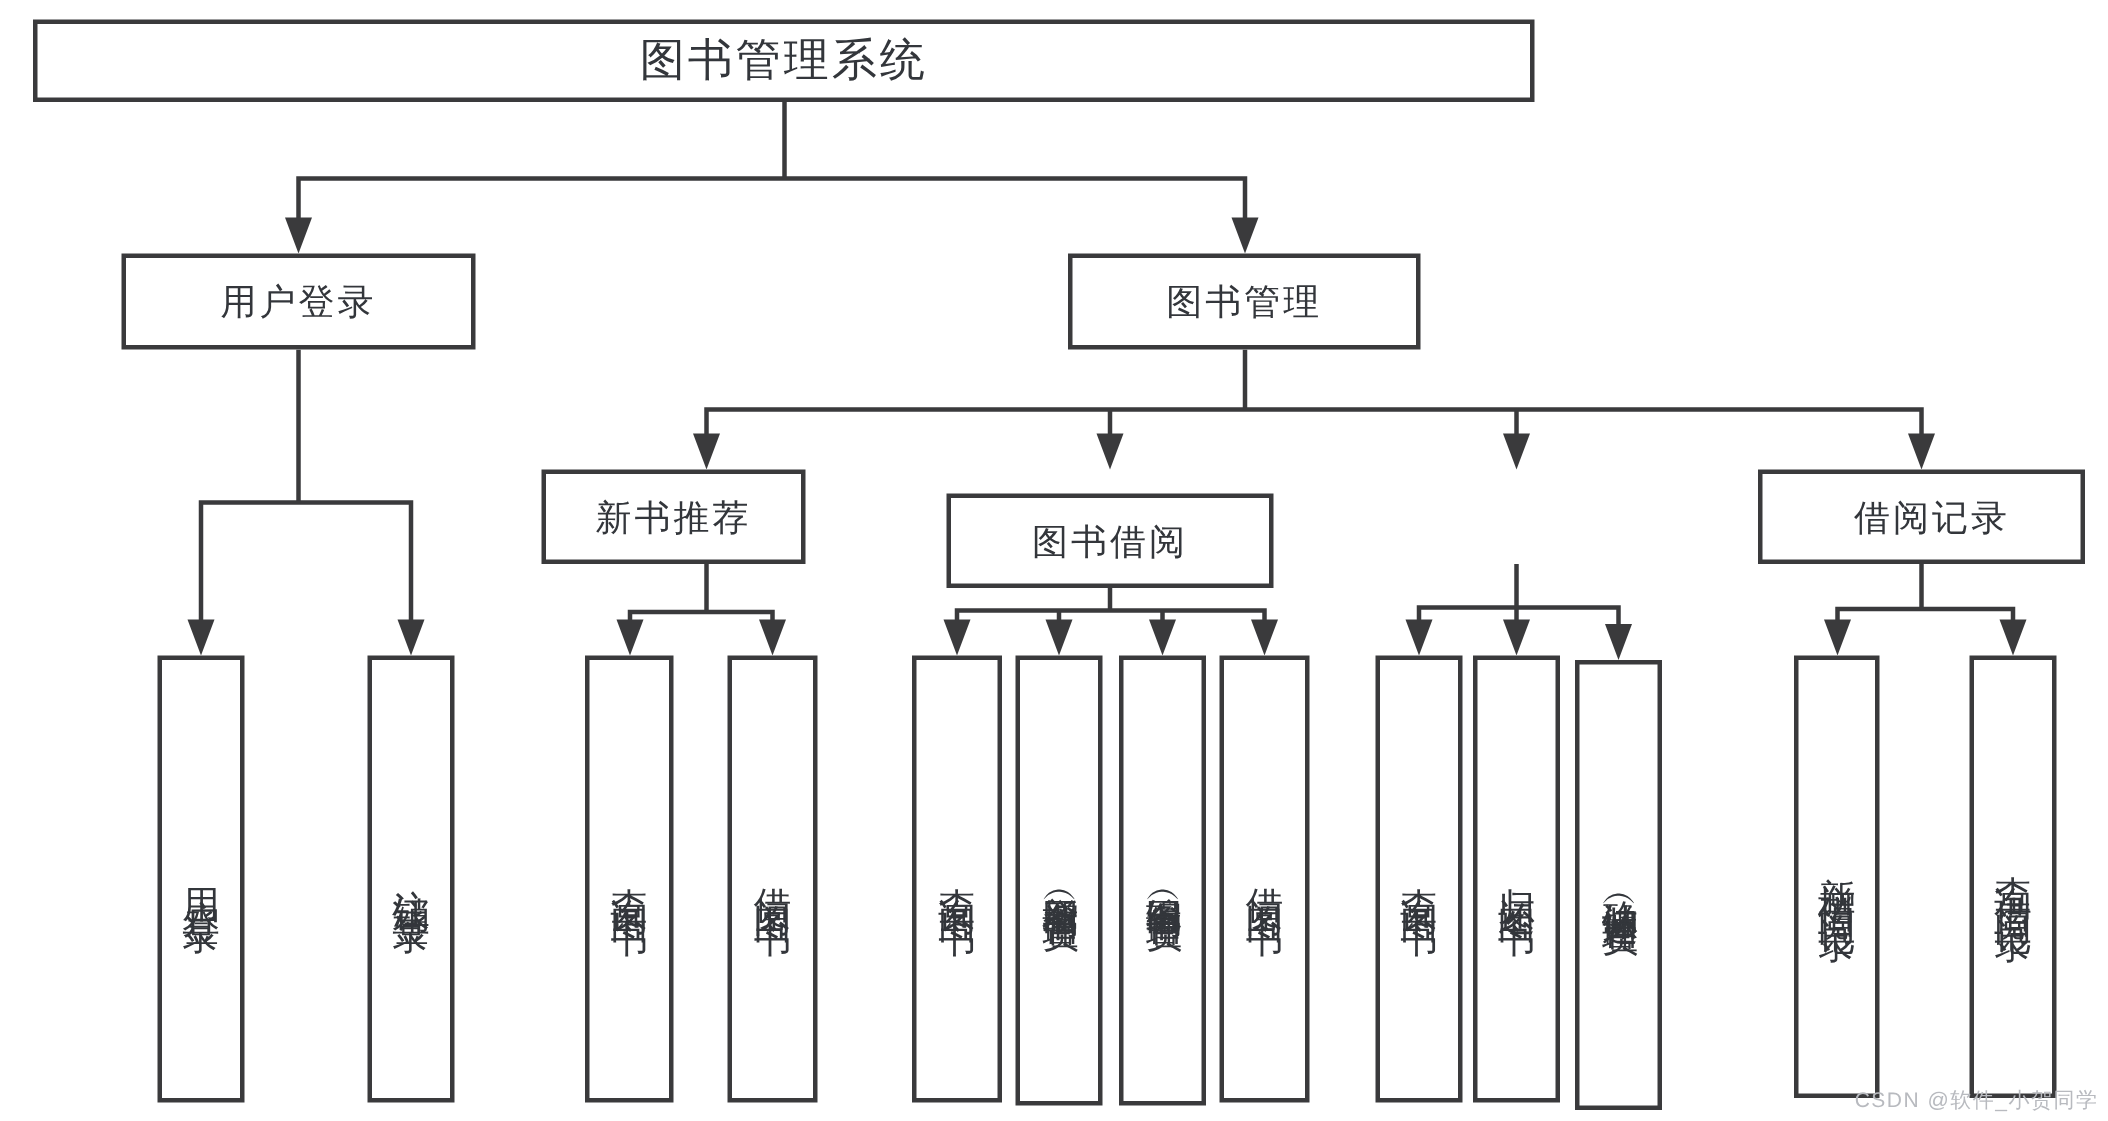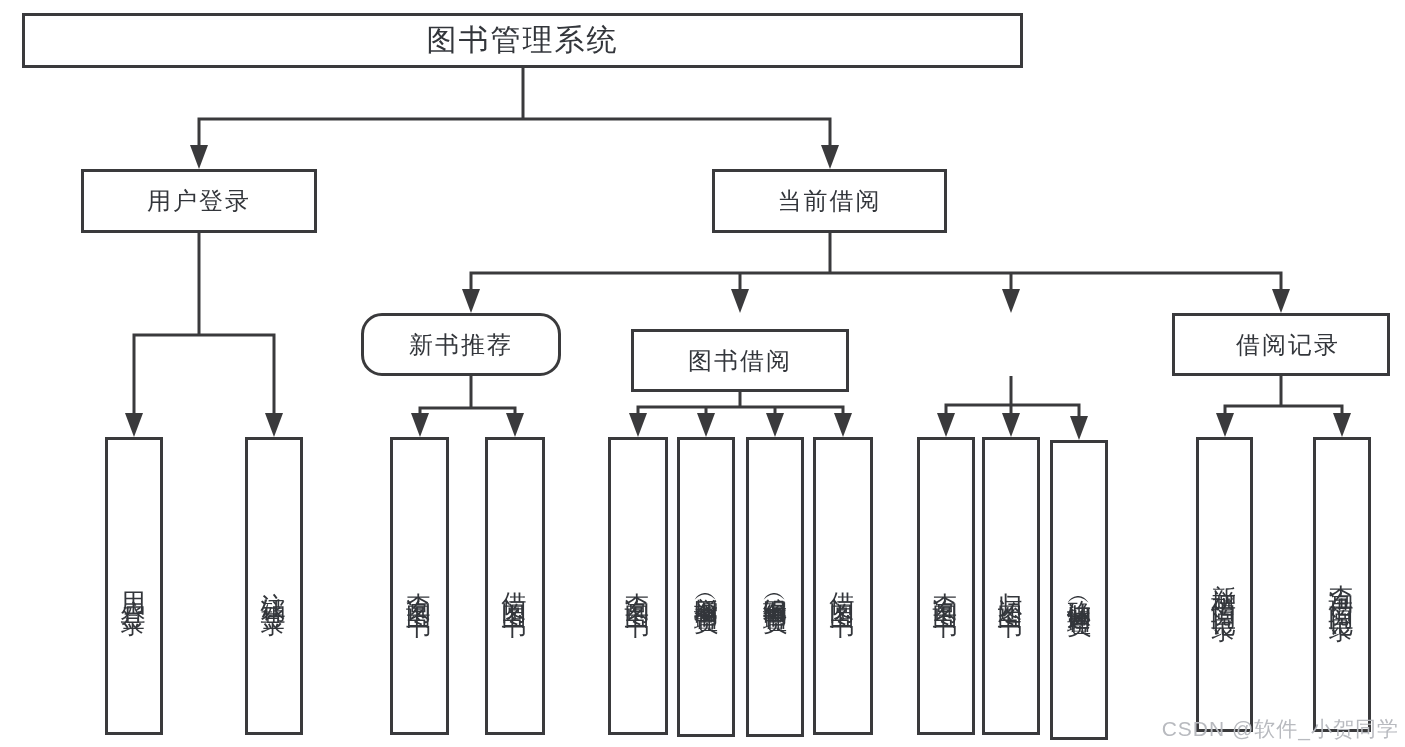--- a/index.html
+++ b/index.html
@@ -29,21 +29,21 @@
     text-orientation:mixed;
     font-size:25px;
     letter-spacing:7px;
     white-space:nowrap;
   }
   .vnode.long{font-size:24px;letter-spacing:2px;}
   .watermark{
     position:absolute;z-index:3;
     right:6px;bottom:4px;
     color:var(--watermark-color,#b8babf);
-    font-size:21px;letter-spacing:1px;
+    font-size:14px;letter-spacing:1px;
     pointer-events:none;
   }
 </style>
 </head>
 <body>
 
 <div class="canvas">
 
   <svg class="connectors" width="1405" height="747" viewBox="0 0 1405 747" aria-hidden="true">
     <defs>
@@ -108,23 +108,23 @@
       <use href="#arr" x="1011" y="437"></use>
       <use href="#arr" x="1079" y="440"></use>
       <use href="#arr" x="1225" y="437"></use>
       <use href="#arr" x="1342" y="437"></use>
     </g>
   </svg>
 
   <div class="node root" style="left:22px;top:13px;width:1001px;height:55px;">图书管理系统</div>
 
   <div class="node" style="left:81px;top:169px;width:236px;height:64px;">用户登录</div>
-  <div class="node" style="left:712px;top:169px;width:235px;height:64px;">当前借阅</div>
+  <div class="node" style="left:712px;top:169px;width:235px;height:64px;">图书管理</div>
 
-  <div class="node" style="left:361px;top:313px;width:200px;height:63px;border-radius:21px;">新书推荐</div>
+  <div class="node" style="left:361px;top:313px;width:176px;height:63px;">新书推荐</div>
   <div class="node" style="left:631px;top:329px;width:218px;height:63px;">图书借阅</div>
   <div class="node" style="left:1172px;top:313px;width:218px;height:63px;padding-left:14px;">借阅记录</div>
 
   <div class="node vnode" style="left:105px;top:437px;width:58px;height:298px;">用户登录</div>
   <div class="node vnode" style="left:245px;top:437px;width:58px;height:298px;">注销登录</div>
 
   <div class="node vnode" style="left:390px;top:437px;width:59px;height:298px;">查询图书</div>
   <div class="node vnode" style="left:485px;top:437px;width:60px;height:298px;">借阅图书</div>
 
   <div class="node vnode" style="left:608px;top:437px;width:60px;height:298px;">查询图书</div>

